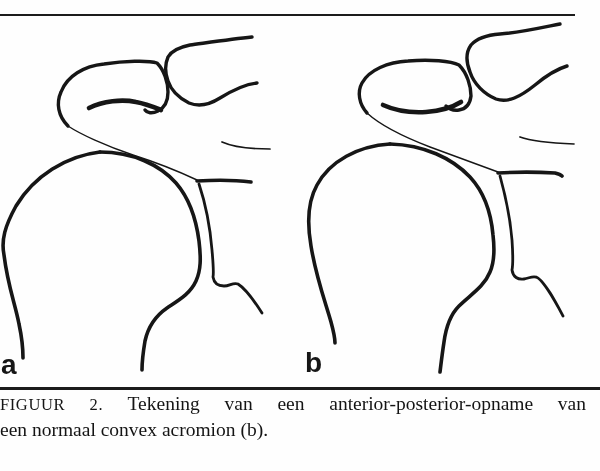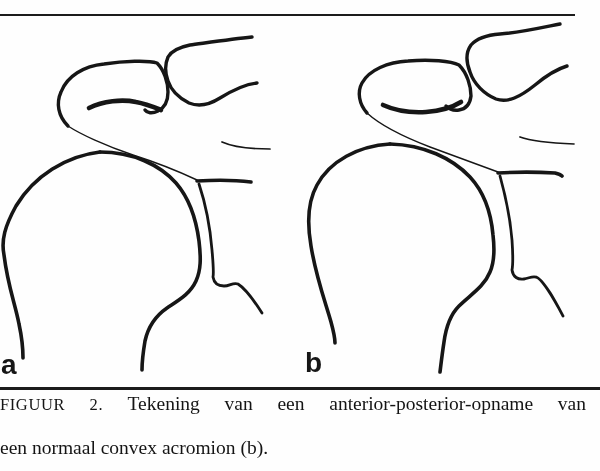--- a/index.html
+++ b/index.html
@@ -43,21 +43,20 @@
     line-height: 24.5px;
     color: #141414;
   }
   .cap-line {
     text-align: justify;
     text-align-last: justify;
   }
   .cap-line.last {
     text-align: right;
     text-align-last: left;
-    margin-top: 18px;
   }
   .smallcaps {
     font-size: 16.5px;
     letter-spacing: 0.6px;
   }
 </style>
 </head>
 <body>
 
 <div id="page">

